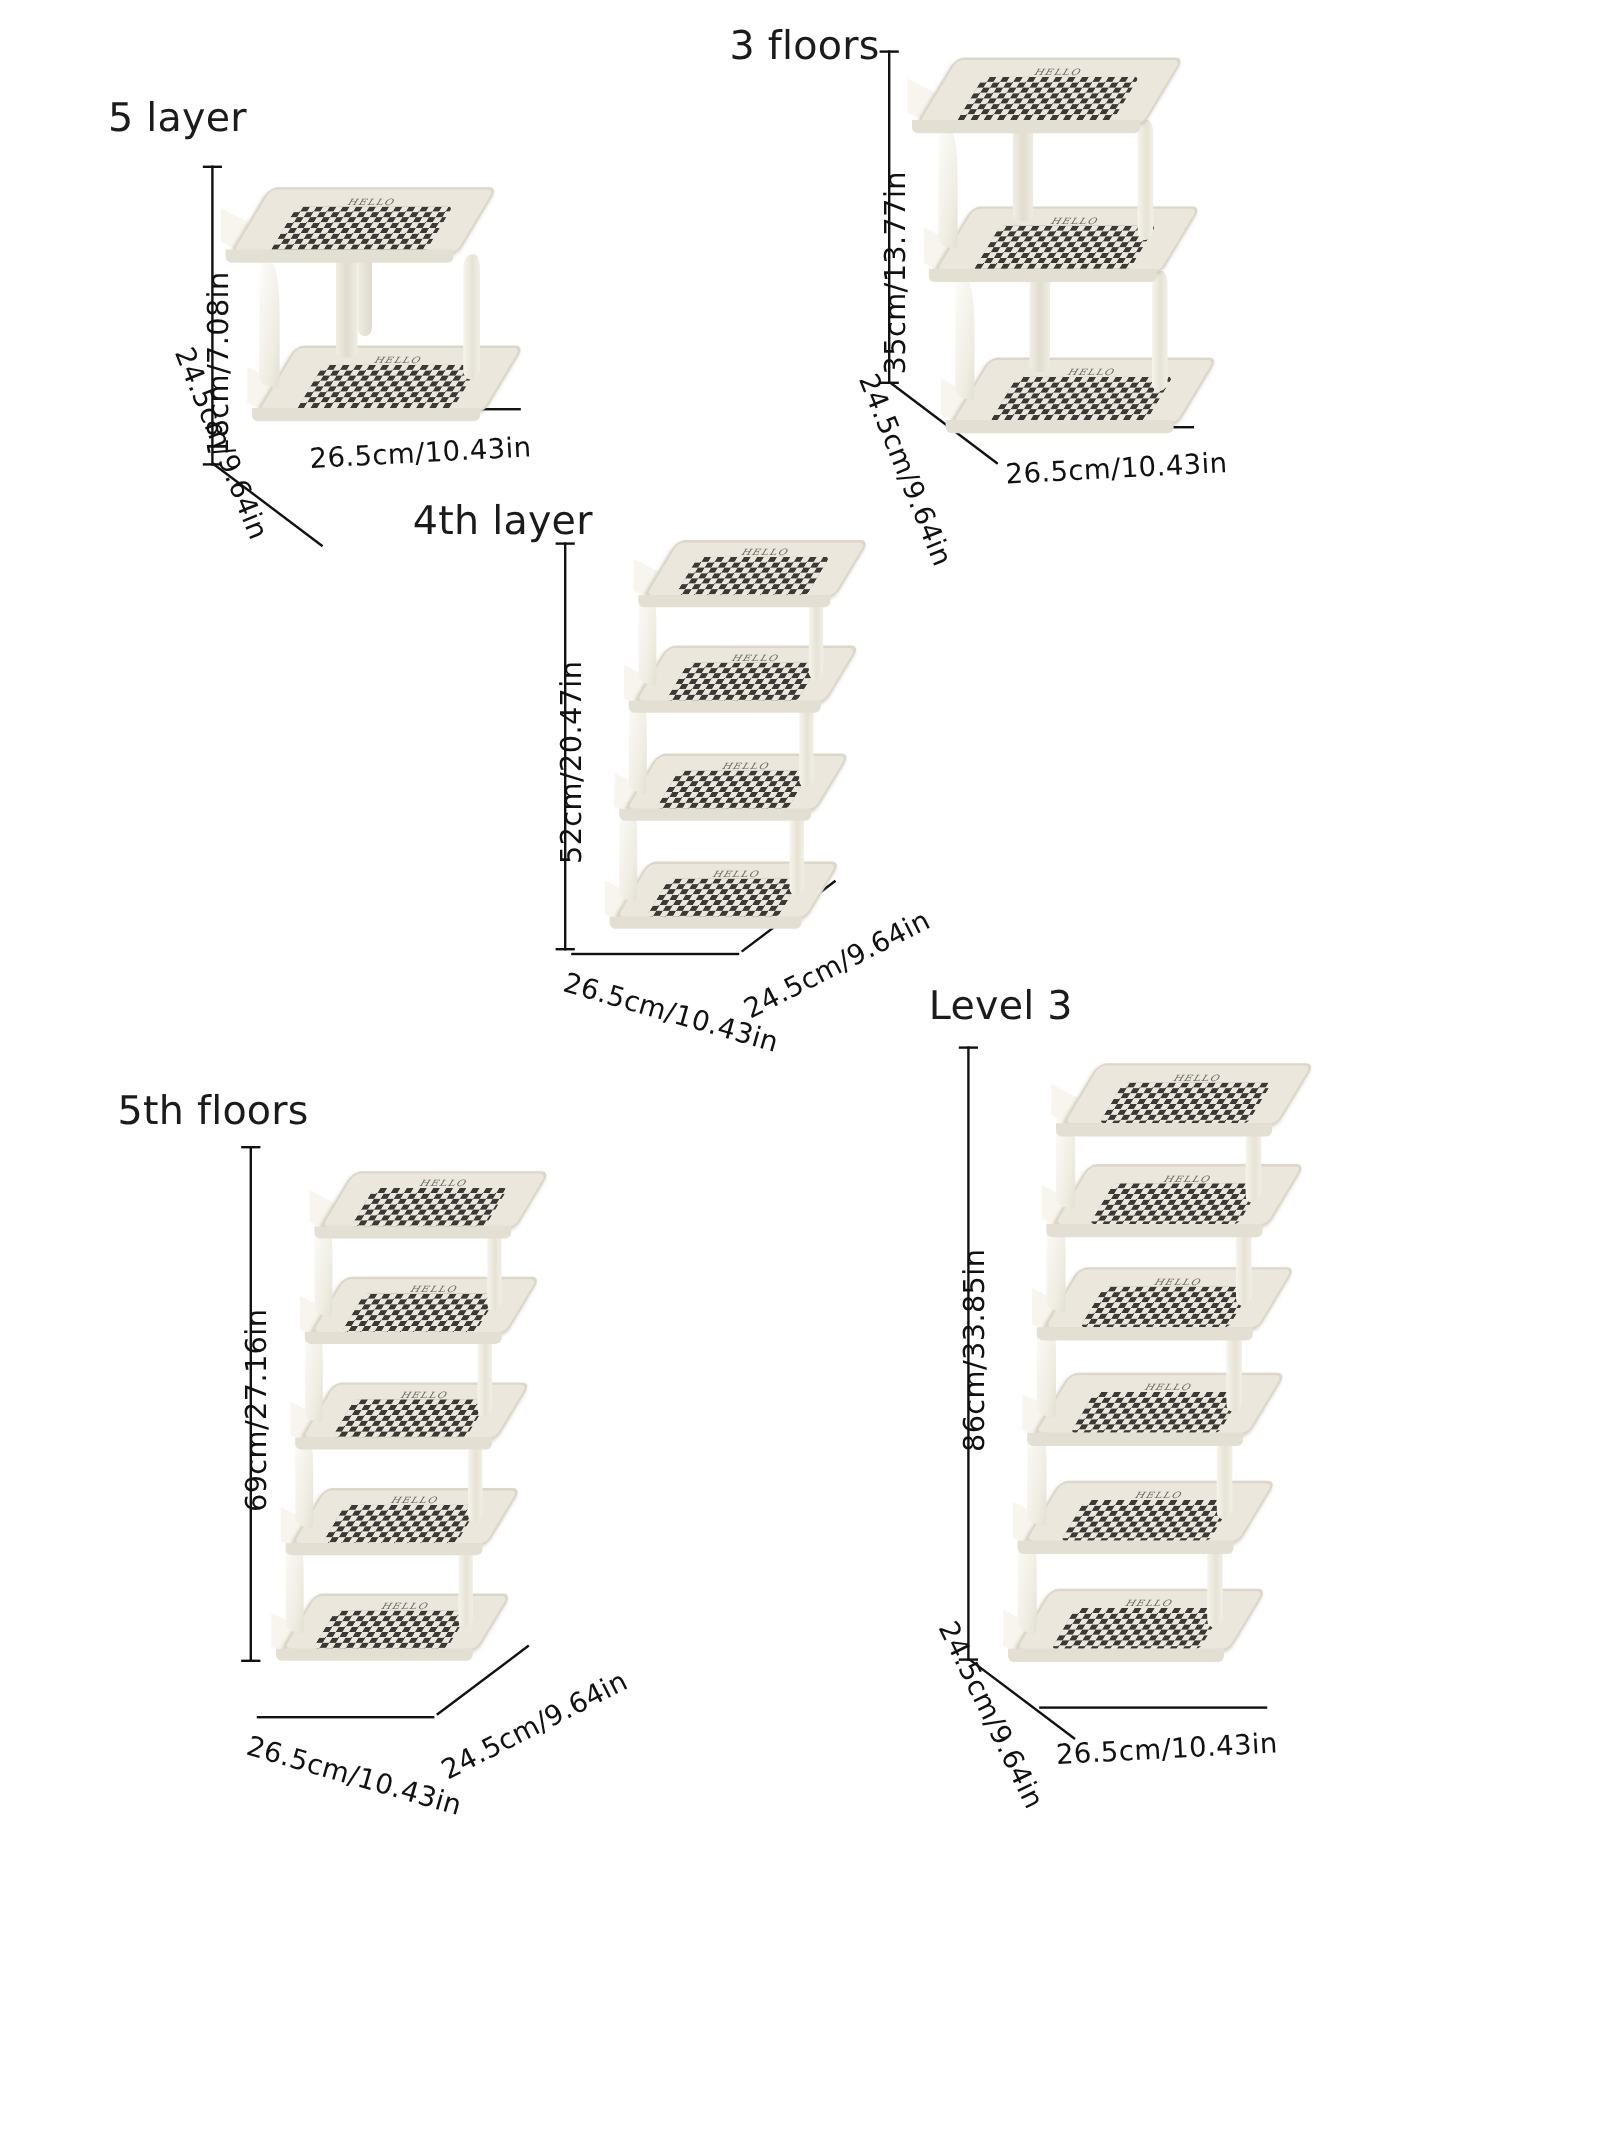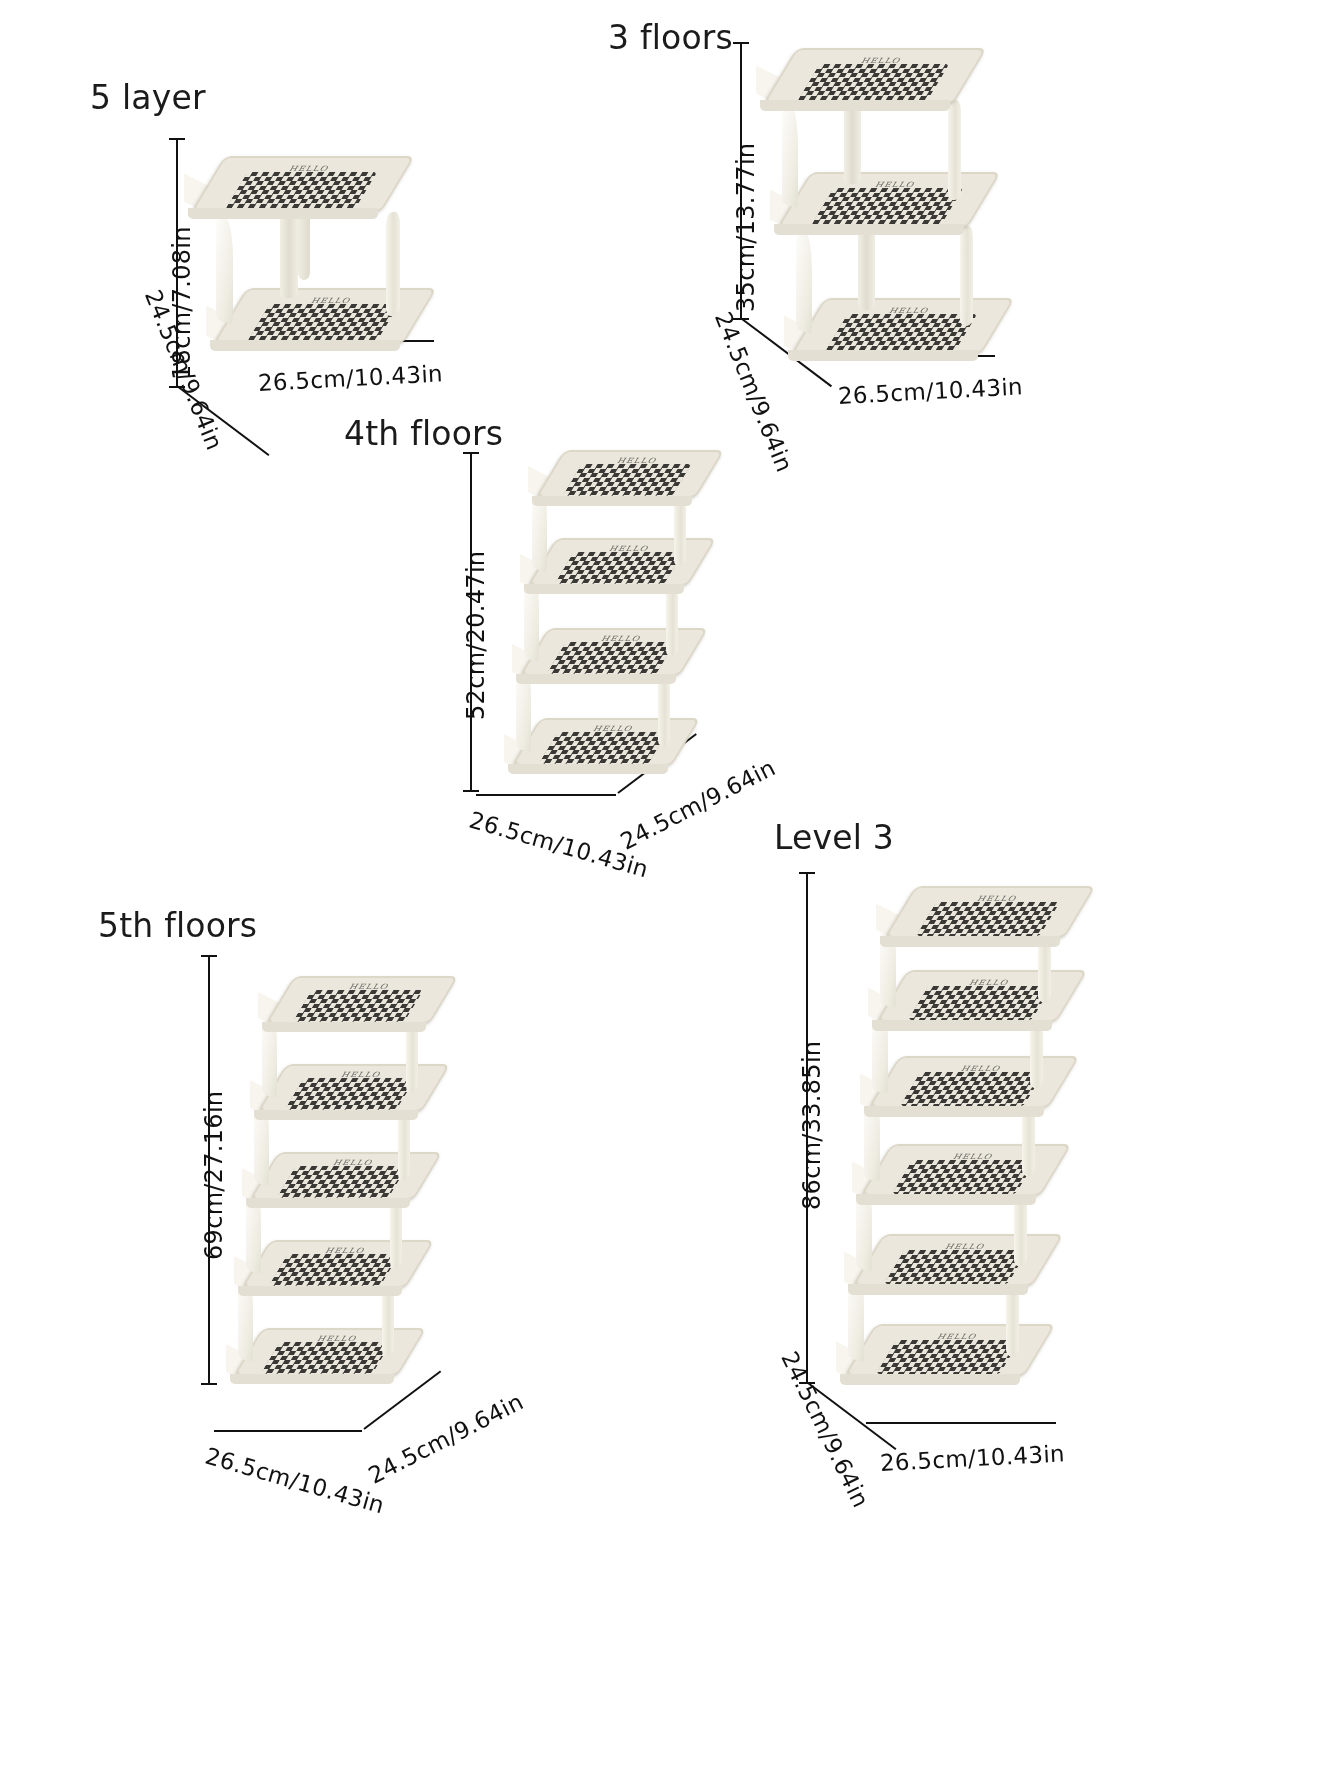--- a/index.html
+++ b/index.html
@@ -212,21 +212,21 @@
         <div class="shelf-side" style="left:4px;   top:32px; width:26px;  height:28px;"></div>
         <div class="shelf-top" style="left:28px;  top:8px;  width:190px; height:56px;"></div>
         <div class="shelf-inner" style="left:56px;  top:24px; width:130px; height:38px; transform:skewX(-31deg);"></div>
         <div class="hello" style="left:110px; top:16px;">HELLO</div>
         <div class="shelf-front" style="left:8px;   top:60px; width:190px; height:11px;"></div>
       </div>
     </div>
   </div>
 
   <div class="variant">
-    <div class="title" style="left:344px; top:414px;">4th floors</div>
+    <div class="title" style="left:344px; top:414px;">4th layer</div>
 
     <div class="vrule" style="left:470px; top:452px; height:340px;"></div>
     <div class="vlabel" style="left:462px; top:720px;">52cm/20.47in</div>
 
     <div class="hline" style="left:476px; top:794px; width:140px;"></div>
     <div class="diaglabel" style="left:470px; top:806px; transform:rotate(16deg);">26.5cm/10.43in</div>
 
     <div class="diagline" style="left:618px; top:792px; width:98px; transform:rotate(-37deg);"></div>
     <div class="diaglabel" style="left:622px; top:830px; transform:rotate(-27deg);">24.5cm/9.64in</div>
 

